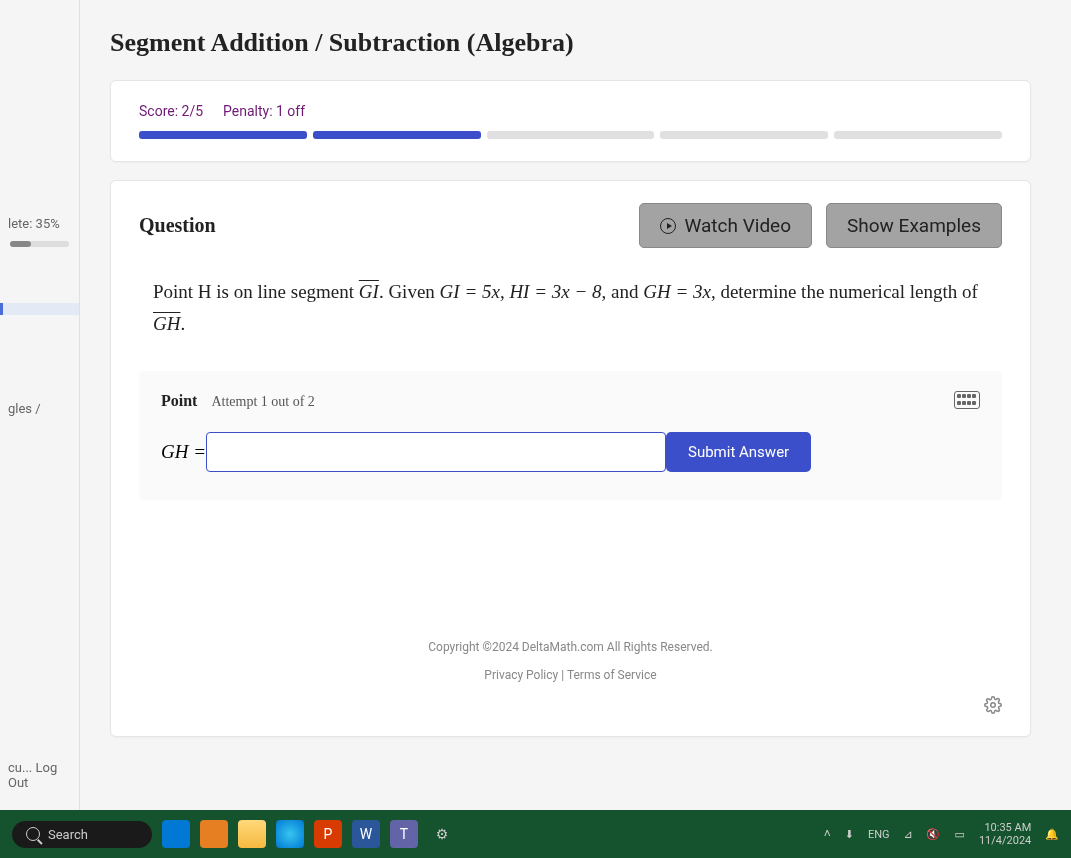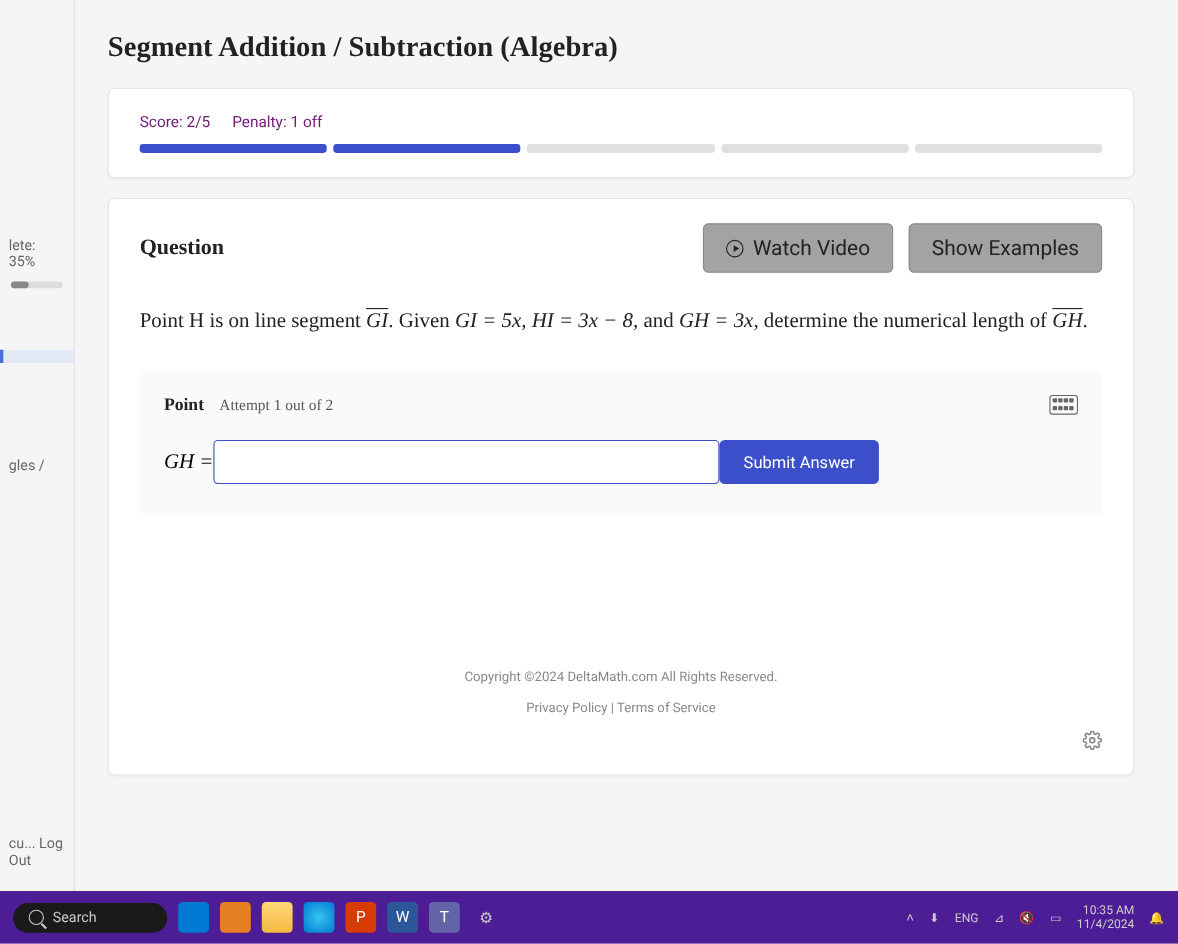--- a/index.html
+++ b/index.html
@@ -10,21 +10,21 @@
     height: 858px;
     overflow: hidden;
     position: relative;
   }
   .page-wrap {
     display: flex;
     height: 810px;
     background: #f5f5f5;
   }
   .sidebar {
-    width: 68px;
+    width: 80px;
     background: #f5f5f5;
     border-right: 1px solid #e0e0e0;
     display: flex;
     flex-direction: column;
     justify-content: space-between;
     padding: 10px 0;
   }
   .side-top { display:flex; flex-direction:column; gap:20px; padding-top:200px;}
   .side-item {
     font-size: 13px;
@@ -121,20 +121,21 @@
   .play-icon::after {
     content:""; border-left:5px solid #222; border-top:3px solid transparent;
     border-bottom:3px solid transparent; margin-left:2px;
   }
   .question-text {
     font-family: Georgia, 'Times New Roman', serif;
     font-size: 19px;
     line-height: 1.7;
     color: #222;
     margin-bottom: 30px;
+    margin-left: 14px;
   }
   .overline {
     text-decoration: overline;
     text-decoration-thickness: 1px;
   }
   .math-var { font-style: italic; }
   .answer-block {
     background: #fafafa;
     border-radius: 5px;
     padding: 20px 22px 28px 22px;
@@ -202,21 +203,21 @@
   .footer-text a { color:#888; text-decoration:none; cursor:pointer;}
   .gear-footer {
     margin-left:auto; width:18px; height:18px; cursor:pointer;
     color:#888;
   }
   
   .taskbar {
     position: absolute;
     bottom: 0; left:0; right:0;
     height: 48px;
-    background: #4c1d95;
+    background: #14532d;
     display: flex;
     align-items: center;
     padding: 0 12px;
     gap: 10px;
   }
   .search-box {
     display:flex; align-items:center; gap:8px;
     background: #1a1a1a;
     border-radius: 20px;
     padding: 6px 14px;

